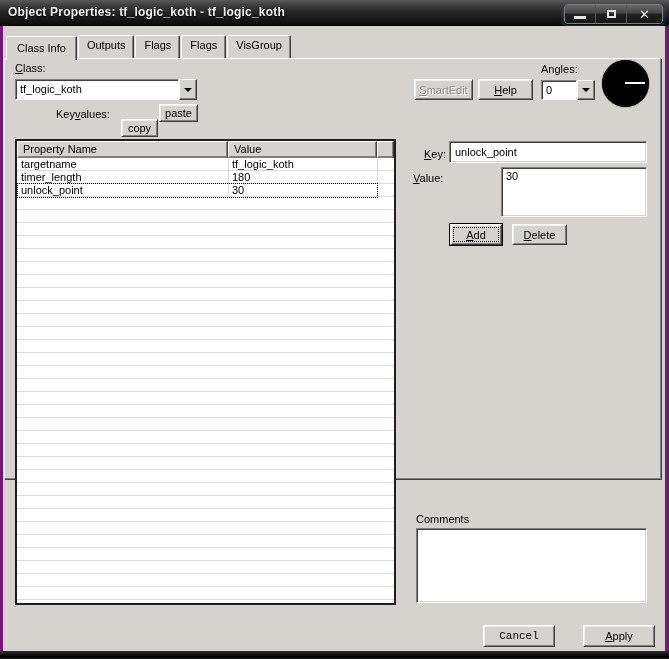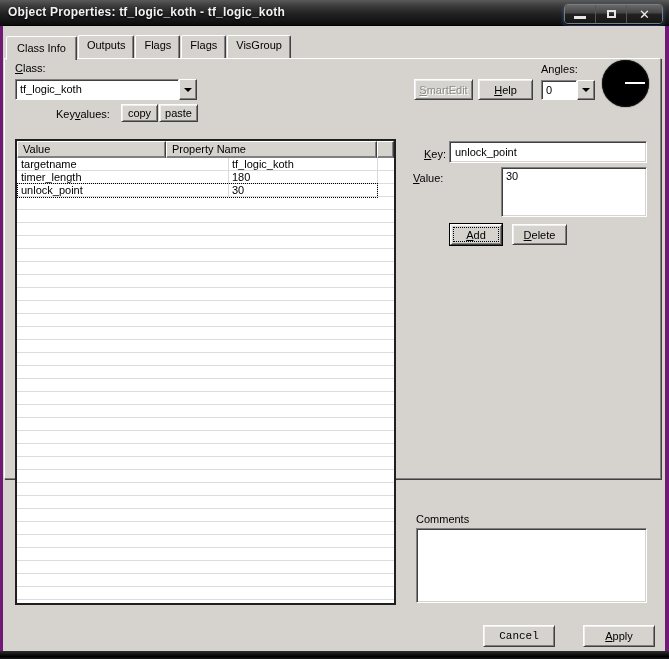--- a/index.html
+++ b/index.html
@@ -132,41 +132,41 @@
     <div class="pane">
 
       <div class="lbl" style="left:10px; top:3px;"><u>C</u>lass:</div>
       <div class="combo" style="left:10px; top:20px; width:182px; height:21px;">
         <div class="field">tf_logic_koth</div>
         <div class="drop">
           <div class="arrow-down"></div>
         </div>
       </div>
       <div class="lbl" style="left:10px; top:49px;margin-left:41px;">Key<u>v</u>alues:</div>
-      <button class="btn3d" style="position:absolute; left:116px; top:45px; width:37px; height:18px;">copy</button>
+      <button class="btn3d" style="position:absolute; left:116px; top:60px; width:37px; height:18px;">copy</button>
       <button class="btn3d" style="position:absolute; left:154px; top:45px; width:39px; height:18px;">paste</button>
 
       <button class="btn3d disabled" style="position:absolute; left:409px; top:20px; width:59px; height:21px;"><u>S</u>martEdit</button>
       <button class="btn3d" style="position:absolute; left:473px; top:20px; width:55px; height:21px;"><u>H</u>elp</button>
 
       <div class="lbl" style="left:536px; top:4px;">Angles:</div>
       <div class="combo" style="left:536px; top:21px; width:54px; height:20px;">
         <div class="field">0</div>
         <div class="drop">
           <div class="arrow-down"></div>
         </div>
       </div>
       <div class="angle-circle" style="left:597px; top:1px; width:47px; height:47px;">
         <div class="angle-pointer" style="left:23px; top:22px; width:20px;"></div>
       </div>
 
       <div class="kvtable">
         <div class="kvhead">
+          <div class="hcell hc1">Property Name</div>
           <div class="hcell hc2">Value</div>
-          <div class="hcell hc1">Property Name</div>
           <div class="hcell hfill"></div>
         </div>
         <div class="kvbody">
           <div class="vline" style="left:211px;"></div>
           <div class="vline" style="left:360px;"></div>
           <div class="row">
             <div class="c1">targetname</div>
             <div class="c2">tf_logic_koth</div>
           </div>
           <div class="row">

